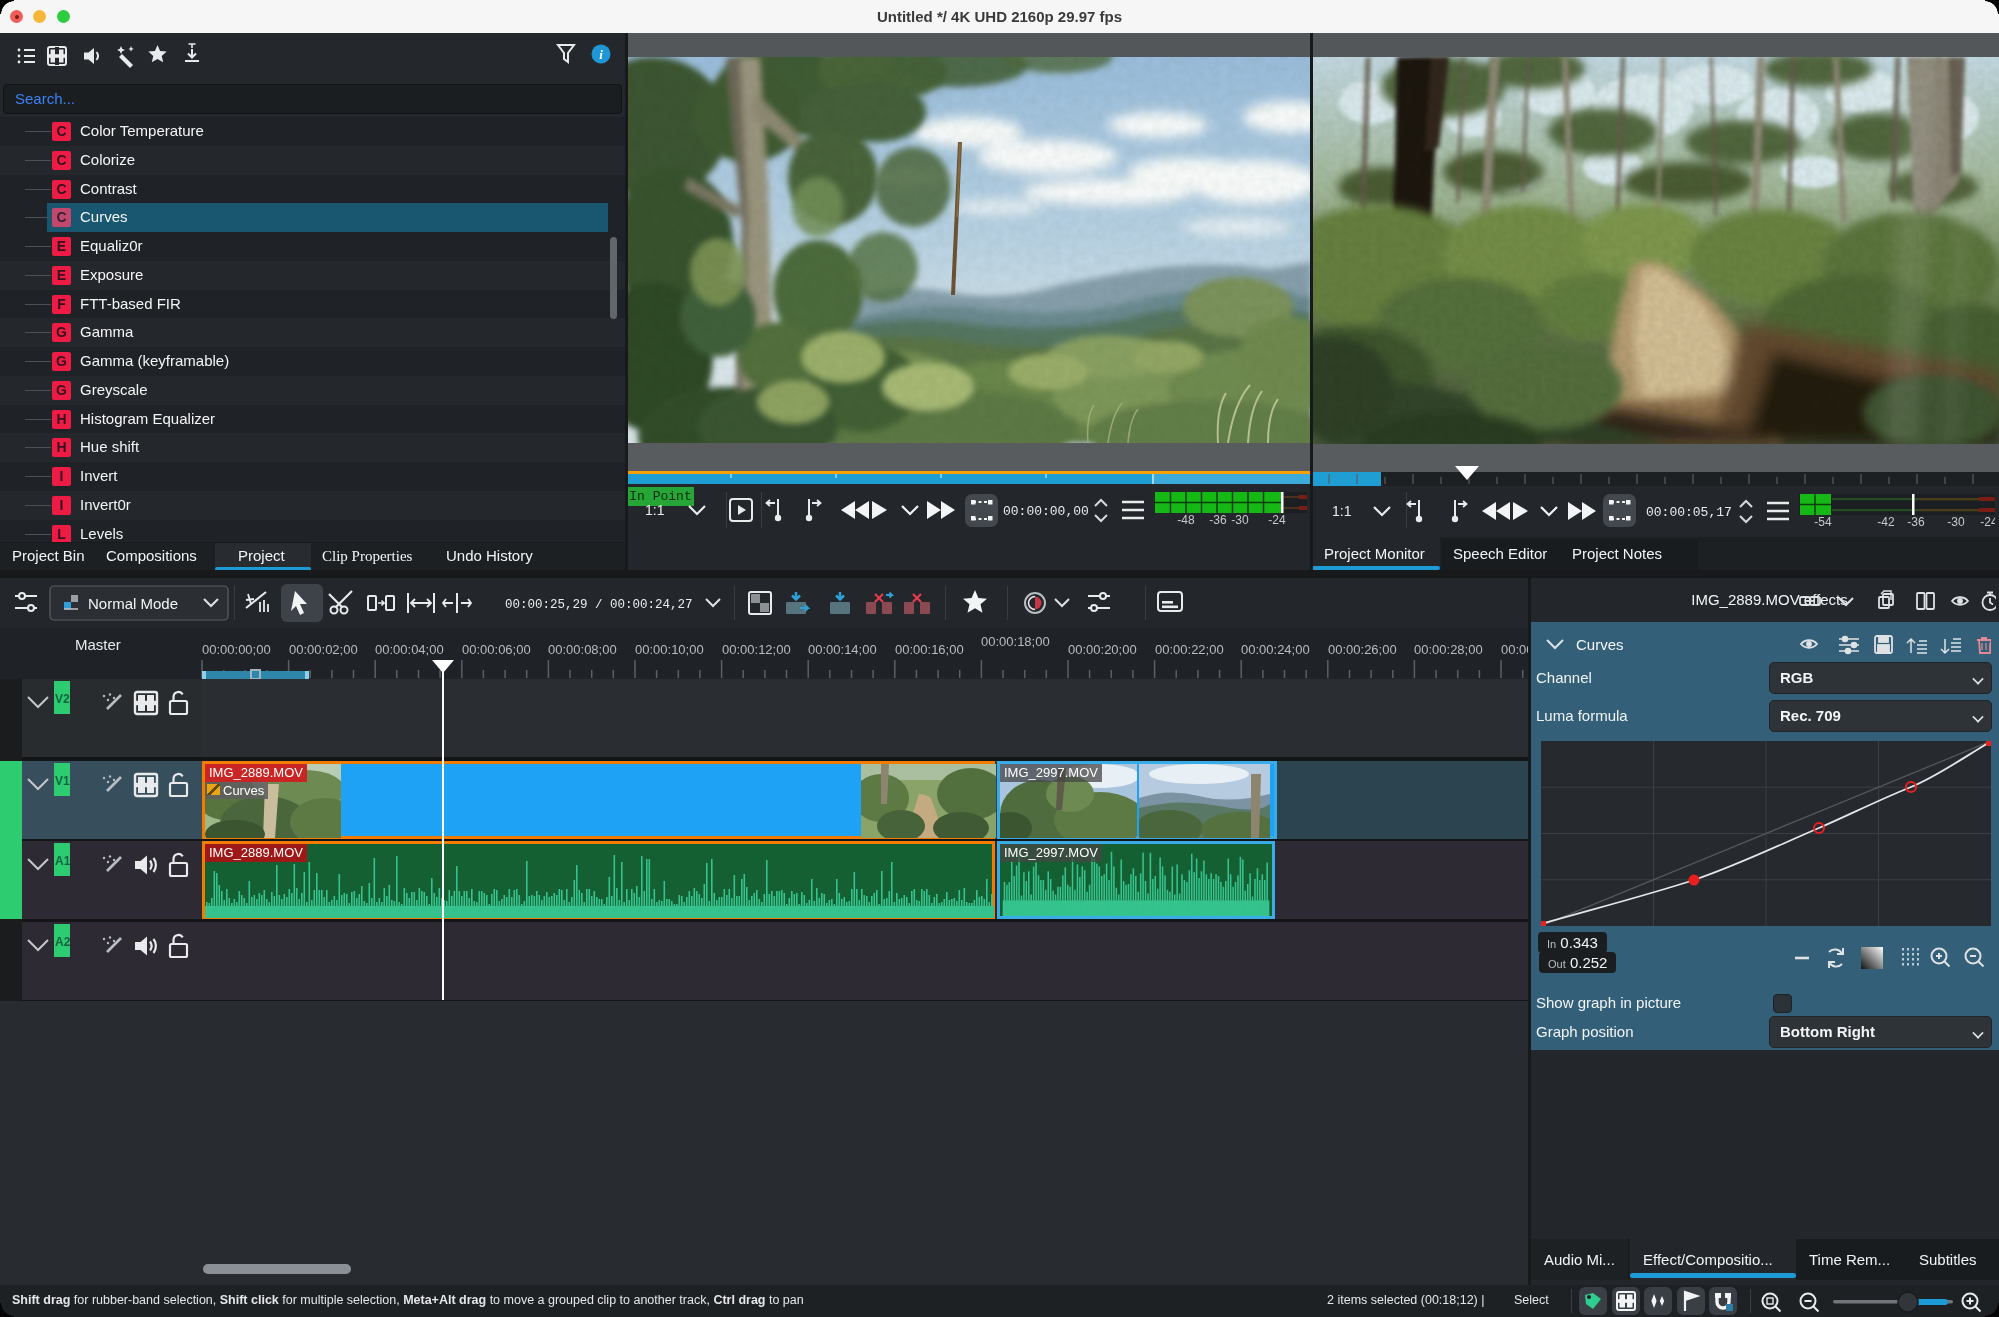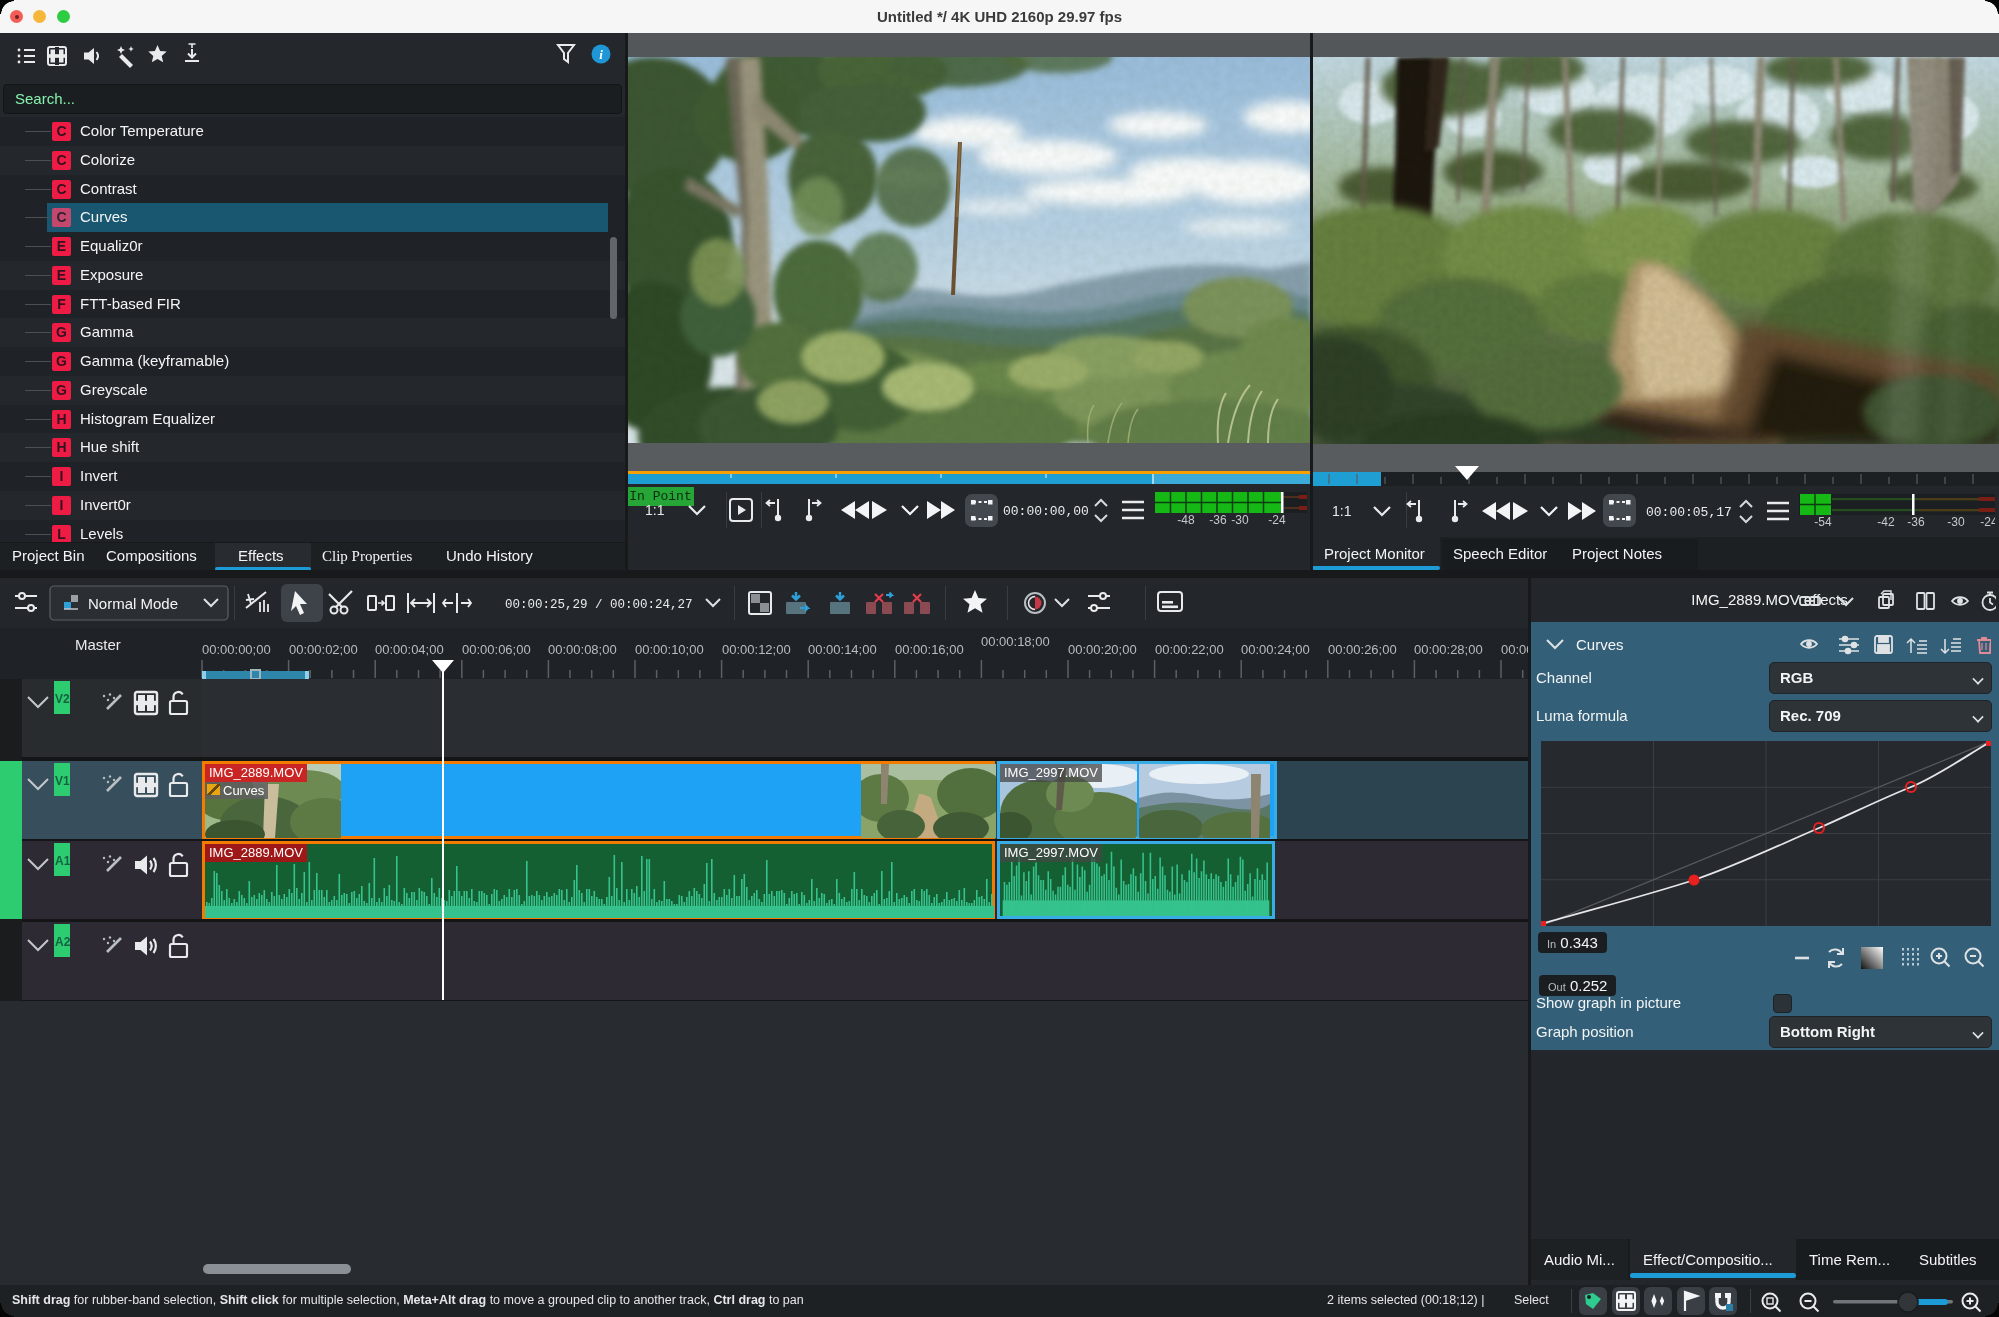--- a/index.html
+++ b/index.html
@@ -65,21 +65,21 @@
       <path d="M0 17h14"></path>
     </g>
     <g transform="translate(558,12)" fill="none" stroke="#e8eaec" stroke-width="2">
       <path d="M0 0h16l-6 8v9l-4-3v-6z"></path>
     </g>
     <circle cx="601" cy="21" r="9.5" fill="#1f96d6"></circle>
     <text x="601" y="26" font-size="13" font-weight="bold" fill="#fff" text-anchor="middle" font-family="Liberation Serif,serif" font-style="italic">i</text>
   </svg>
 
   <div class="abs" style="left:3px;top:51px;width:619px;height:30px;background:#1b1e21;border:1px solid #121416;border-radius:4px;"></div>
-  <div class="abs" style="left:15px;top:51px;height:24px;line-height:30px;font-size:15px;color:#86efac;">Search...</div>
+  <div class="abs" style="left:15px;top:51px;height:24px;line-height:30px;font-size:15px;color:#3b82f6;">Search...</div>
 
   <div class="abs" id="fxlist" style="left:0;top:84px;width:625px;height:453px;overflow:hidden;">
     <div class="abs" style="left:25px;top:0;width:1px;height:453px;background:#4b5054;"></div>
     <div class="fxrow" style="background:#1f2226;">
           <div class="tree"></div>
           <div class="ic" style="">C</div>
           <div class="lb">Color Temperature</div>
         </div>
     <div class="fxrow" style="background:#24272b;">
           <div class="tree"></div>
@@ -154,21 +154,21 @@
         </div>
   </div>
 
   <div class="abs" style="left:610px;top:204px;width:7px;height:82px;background:#606669;border-radius:3.5px;"></div>
 
   <div class="abs" style="left:0;top:509px;width:625px;height:28px;background:#1d2023;border-top:1px solid #17191b;">
     <div class="abs" style="left:215px;top:0;width:96px;height:28px;background:#282c31;"></div>
     <div class="abs" style="left:215px;top:24px;width:96px;height:4px;background:#1d9bd7;border-radius:2px;"></div>
     <div class="abs tabtx" style="left:12px;">Project Bin</div>
     <div class="abs tabtx" style="left:106px;">Compositions</div>
-    <div class="abs tabtx" style="left:238px;">Effects</div>
+    <div class="abs tabtx" style="left:238px;">Project</div>
     <div class="abs tabtx" style="left:322px;font-family:Liberation Serif, serif;">Clip Properties</div>
     <div class="abs tabtx" style="left:446px;">Undo History</div>
   </div>
 </div>
 
 <div class="abs" style="left:625px;top:33px;width:1374px;height:24px;background:#54575a;"></div>
 
 <div class="abs" id="clipmon" style="left:625px;top:33px;width:687px;height:537px;background:#23272b;">
   <div class="abs" style="left:0;top:0;width:687px;height:24px;background:#54575a;"></div>
   <div class="abs" style="left:3px;top:24px;width:684px;height:386px;overflow:hidden;">
@@ -918,21 +918,21 @@
       </g>
       <path d="M0 185L450 0" stroke="#54585c" stroke-width="1.3"></path>
       <path d="M0 183 C 60 166 110 153 153 139 C 200 123 240 103 278 87 C 310 73 340 58 370 46 C 395 36 425 15 449 1" stroke="#e4e6e8" stroke-width="1.8" fill="none"></path>
       <circle cx="153" cy="139" r="5.5" fill="#e82020"></circle>
       <circle cx="278" cy="87" r="5" fill="none" stroke="#e82020" stroke-width="2"></circle>
       <circle cx="370" cy="46" r="5" fill="none" stroke="#e82020" stroke-width="2"></circle>
       <rect x="0" y="180" width="5" height="5" fill="#e82020"></rect>
           <rect x="445" y="0" width="5" height="5" fill="#e82020"></rect>
     </svg>
     <div class="abs badge" style="left:7px;top:310px;"><span style="font-size:11px;color:#b8bcbf;">In</span>&nbsp;0.343</div>
-    <div class="abs badge" style="left:8px;top:353px;"><span style="font-size:11px;color:#b8bcbf;">Out</span>&nbsp;0.252</div>
+    <div class="abs badge" style="left:8px;top:330px;"><span style="font-size:11px;color:#b8bcbf;">Out</span>&nbsp;0.252</div>
     <svg class="abs" style="left:260px;top:320px;" width="200" height="32" viewBox="0 0 200 32">
       <path d="M4 16h14" stroke="#dfe2e4" stroke-width="2.6"></path>
       <g stroke="#dfe2e4" stroke-width="2" fill="none">
         <path d="M38 10a8 8 0 0 1 13 2M52 6v6h-6M51 22a8 8 0 0 1-13-2M38 26v-6h6"></path>
       </g>
       <defs>
             <linearGradient id="ggrad" x1="0" y1="1" x2="1" y2="0">
               <stop offset="0" stop-color="#111"></stop>
               <stop offset="1" stop-color="#fff"></stop>
             </linearGradient>

